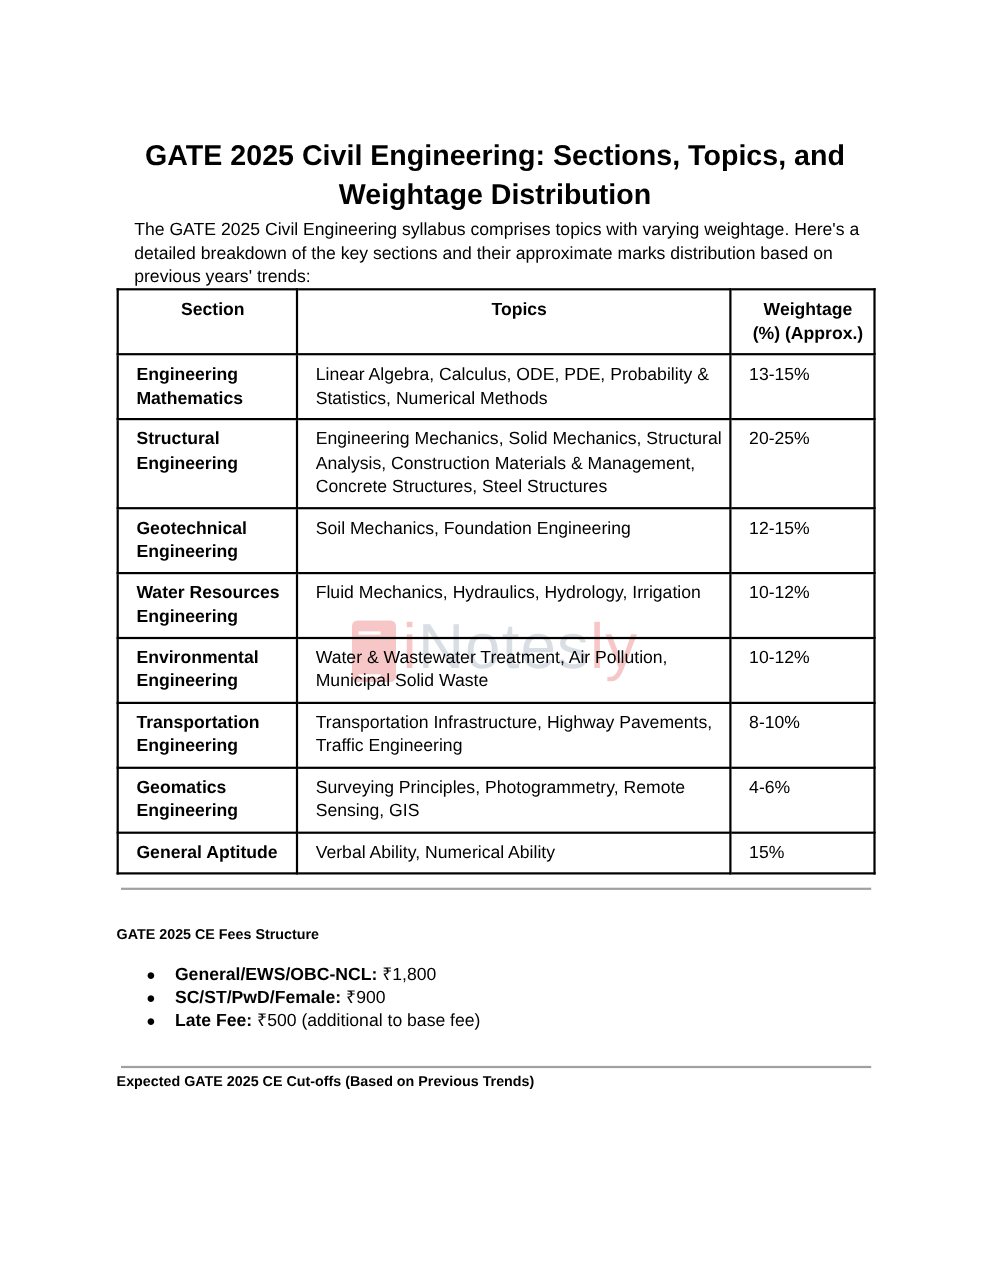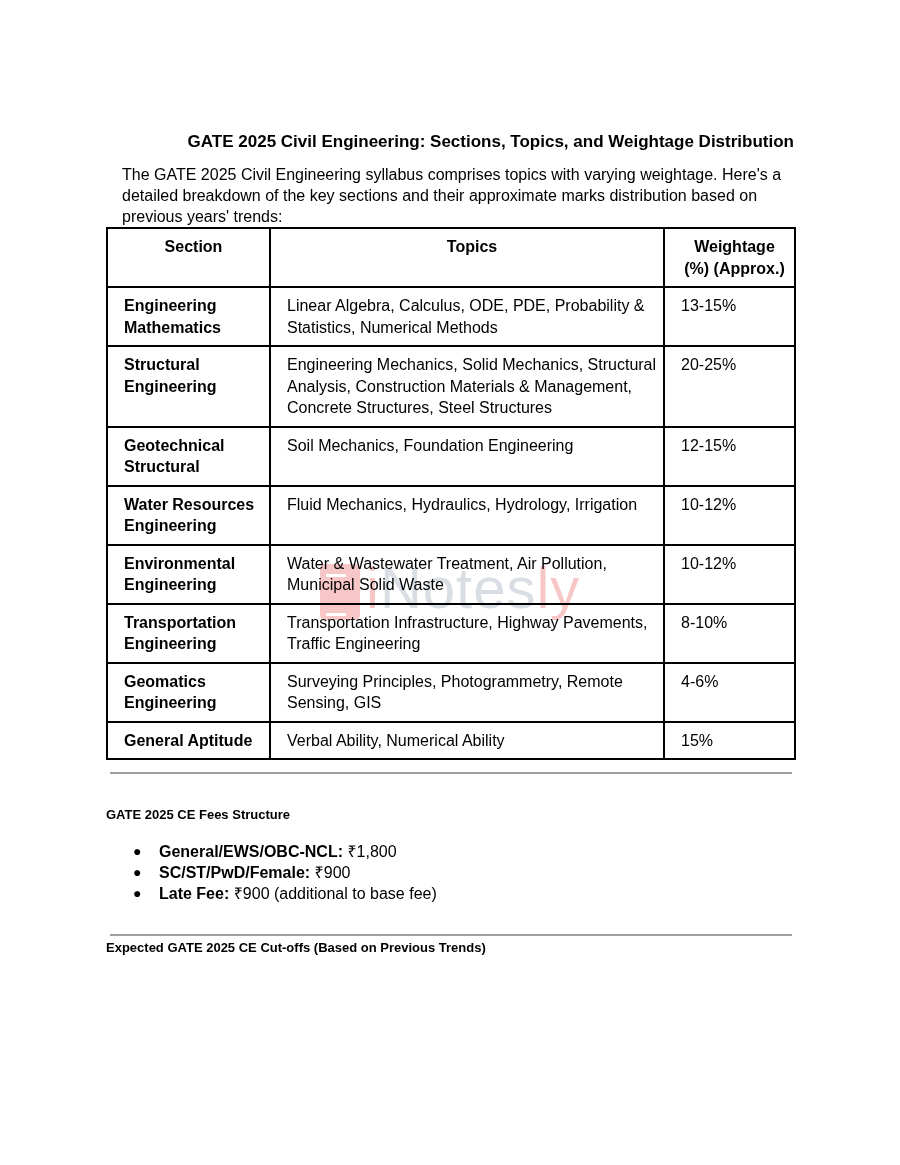--- a/index.html
+++ b/index.html
@@ -12,24 +12,24 @@
       color: #000;
     }
     .page {
       position: absolute;
       left: 106px;
       top: 124px;
       width: 688px;
     }
     h1.title {
       margin: 0;
-      font-size: 17px;
+      font-size: 26px;
       line-height: 35px;
       font-weight: bold;
-      text-align: right;
+      text-align: center;
       letter-spacing: 0;
     }
     p.intro {
       margin: 5px 0 0 16px;
       font-size: 16px;
       line-height: 21px;
     }
     table.weight {
       border-collapse: collapse;
       width: 688px;
@@ -147,21 +147,21 @@
         <td class="sec">Engineering Mathematics</td>
         <td>Linear Algebra, Calculus, ODE, PDE, Probability &amp; Statistics, Numerical Methods</td>
         <td>13-15%</td>
       </tr>
       <tr>
         <td class="sec">Structural Engineering</td>
         <td>Engineering Mechanics, Solid Mechanics, Structural Analysis, Construction Materials &amp; Management, Concrete Structures, Steel Structures</td>
         <td>20-25%</td>
       </tr>
       <tr>
-        <td class="sec">Geotechnical Structural</td>
+        <td class="sec">Geotechnical Engineering</td>
         <td>Soil Mechanics, Foundation Engineering</td>
         <td>12-15%</td>
       </tr>
       <tr>
         <td class="sec">Water Resources Engineering</td>
         <td>Fluid Mechanics, Hydraulics, Hydrology, Irrigation</td>
         <td>10-12%</td>
       </tr>
       <tr>
         <td class="sec">Environmental Engineering</td>
@@ -193,20 +193,20 @@
     <li>
       <span class="bullet">●</span>
       <b>General/EWS/OBC-NCL:</b><span> ₹1,800</span>
     </li>
     <li>
       <span class="bullet">●</span>
       <b>SC/ST/PwD/Female:</b><span> ₹900</span>
     </li>
     <li>
       <span class="bullet">●</span>
-      <b>Late Fee:</b><span> ₹900 (additional to base fee)</span>
+      <b>Late Fee:</b><span> ₹500 (additional to base fee)</span>
     </li>
   </ul>
 
   <div class="hr hr2"></div>
 
   <h2 class="cutoffs">Expected GATE 2025 CE Cut-offs (Based on Previous Trends)</h2>
 </div>
 
 </body></html>

